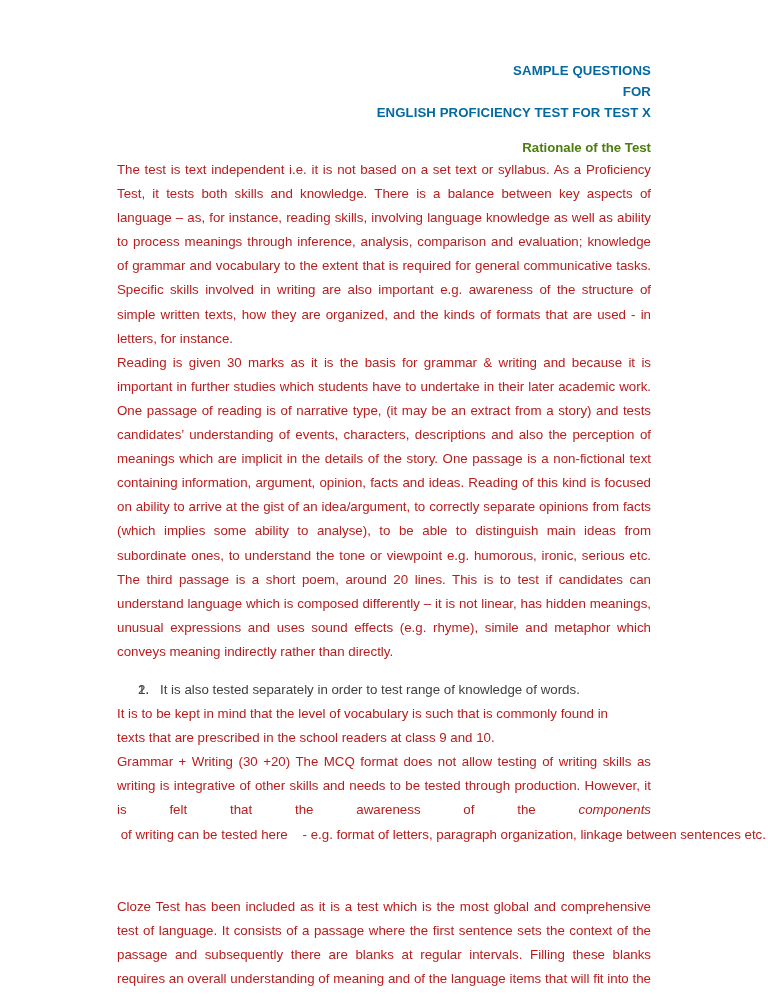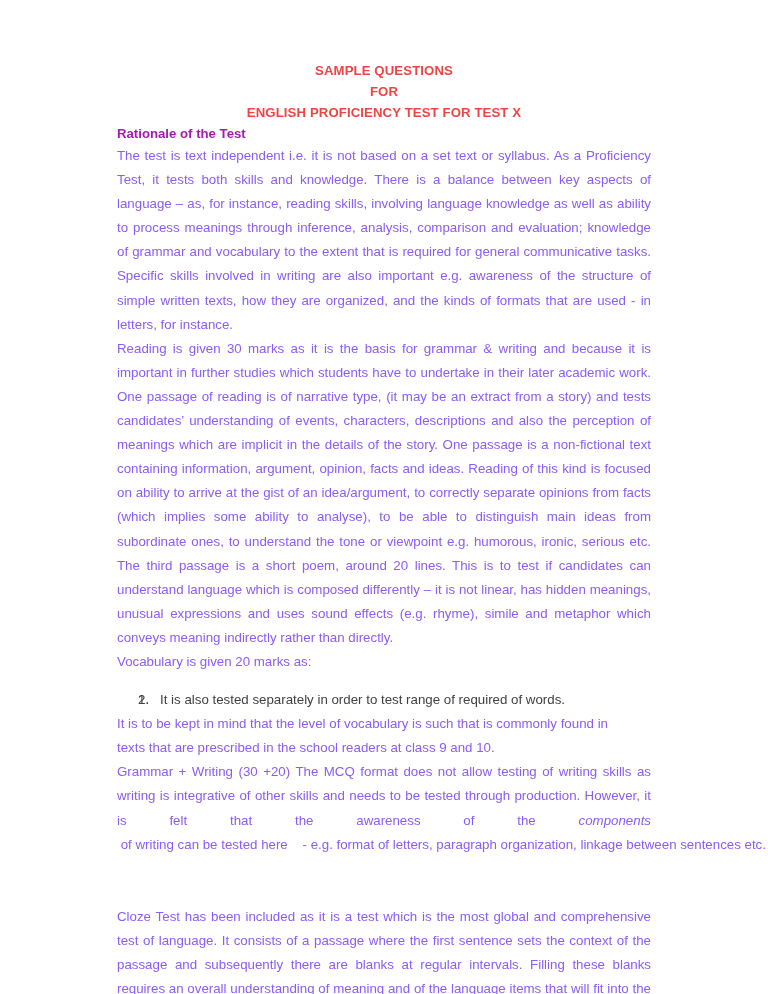--- a/index.html
+++ b/index.html
@@ -21,41 +21,42 @@
     overflow: hidden;
     box-sizing: border-box;
   }
   .content {
     position: absolute;
     left: 117px;
     top: 60px;
     width: 534px;
   }
   .title-line {
-    text-align: center;
+    text-align: right;
     font-weight: bold;
     font-size: 13.2px;
     line-height: 21px;
     letter-spacing: 0.1px;
-    color: #ef4444;
+    color: #0369a1;
   }
   .section-heading {
-    text-align: left;
+    text-align: right;
     font-weight: bold;
     font-size: 13.2px;
     line-height: 21px;
-    color: #a21caf;
+    color: #4d7c0f;
+    margin-top: 14px;
   }
   p.body {
     text-align: justify;
     text-justify: inter-word;
     font-size: 13.3px;
     line-height: 24.1px;
     margin: 0;
-    color: #8b5cf6;
+    color: #b91c1c;
     hyphens: none;
   }
   .gap-para {
     margin-top: 20px;
   }
   .gap-large {
     height: 48px;
   }
   .list {
     margin: 0;
@@ -101,29 +102,28 @@
     <div class="title-line">SAMPLE QUESTIONS</div>
     <div class="title-line">FOR</div>
     <div class="title-line">ENGLISH PROFICIENCY TEST FOR TEST X</div>
 
     <div class="section-heading">Rationale of the Test</div>
 
     <p class="body gap-para">The test is text independent i.e. it is not based on a set text or syllabus.  As a Proficiency Test, it tests both skills and knowledge.  There is a balance between key aspects of language – as, for instance, reading skills, involving language knowledge as well as ability to process meanings through inference, analysis, comparison and evaluation; knowledge of grammar and vocabulary to the extent that is required for general communicative tasks. Specific skills involved in writing are also important e.g. awareness of the structure of simple written texts, how they are organized, and the kinds of formats that are used - in letters, for instance.</p>
 
     <p class="body gap-para">Reading is given 30 marks as it is the basis for grammar &amp; writing and because it is important in further studies which students have to undertake in their later academic work. One passage of reading is of narrative type, (it may be an extract from a story) and tests candidates’ understanding of events, characters, descriptions and also the perception of meanings which are implicit in the details of the story. One passage is a non-fictional text containing information, argument, opinion, facts and ideas.  Reading of this kind is focused on ability to arrive at the gist of an idea/argument, to correctly separate opinions from facts (which implies some ability to analyse), to be able to distinguish main ideas from subordinate ones, to understand the tone or viewpoint e.g. humorous, ironic, serious etc. The third passage is a short poem, around 20 lines. This is to test if candidates can understand language which is composed differently – it is not linear, has hidden meanings, unusual expressions and uses sound effects (e.g. rhyme), simile and metaphor which conveys meaning indirectly rather than directly.</p>
 
-    <p class="body gap-para">Vocabulary is given 20 marks as:</p>
 
     <ul class="list">
       <li class="list-item">
         <span class="list-marker">1.</span>
       </li>
       <li class="list-item">
         <span class="list-marker">2.</span>
-        <span>It is also tested separately in order to test range of required of words.</span>
+        <span>It is also tested separately in order to test range of knowledge of words.</span>
       </li>
     </ul>
 
     <p class="body indent-para">It is to be kept in mind that the level of vocabulary is such that is commonly found in texts that are prescribed in the school readers at class 9 and 10.</p>
 
     <p class="body gap-para"><span> Grammar + Writing (30 +20) The MCQ format does not allow testing of writing skills as writing is integrative of other skills and needs to be tested through production.  However, it is felt that the awareness of the </span><em class="ital">components</em><span class="nowrap-space"> of writing can be tested here    - e.g. format of letters, paragraph organization, linkage between sentences etc. These are also part of language knowledge.</span></p>
 
     <div class="gap-large"></div>
 
     <p class="body">Cloze Test has been included as it is a test which is the most global and comprehensive test of language. It consists of a passage where the first sentence sets the context of the passage and subsequently there are blanks at regular intervals. Filling these blanks requires an overall understanding of meaning and of the language items that will fit into the particular context of the sentences. For example, when the use of articles is explained in isolation, a user cannot understand where a certain article needs to be used/omitted. It is only in context that a decision regarding the use of an article is made. Therefore a cloze test is the best way to know if a student can infer from the context whether that article is to be used or not. The same applies to other items like prepositions, conjunctions etc.</p>

